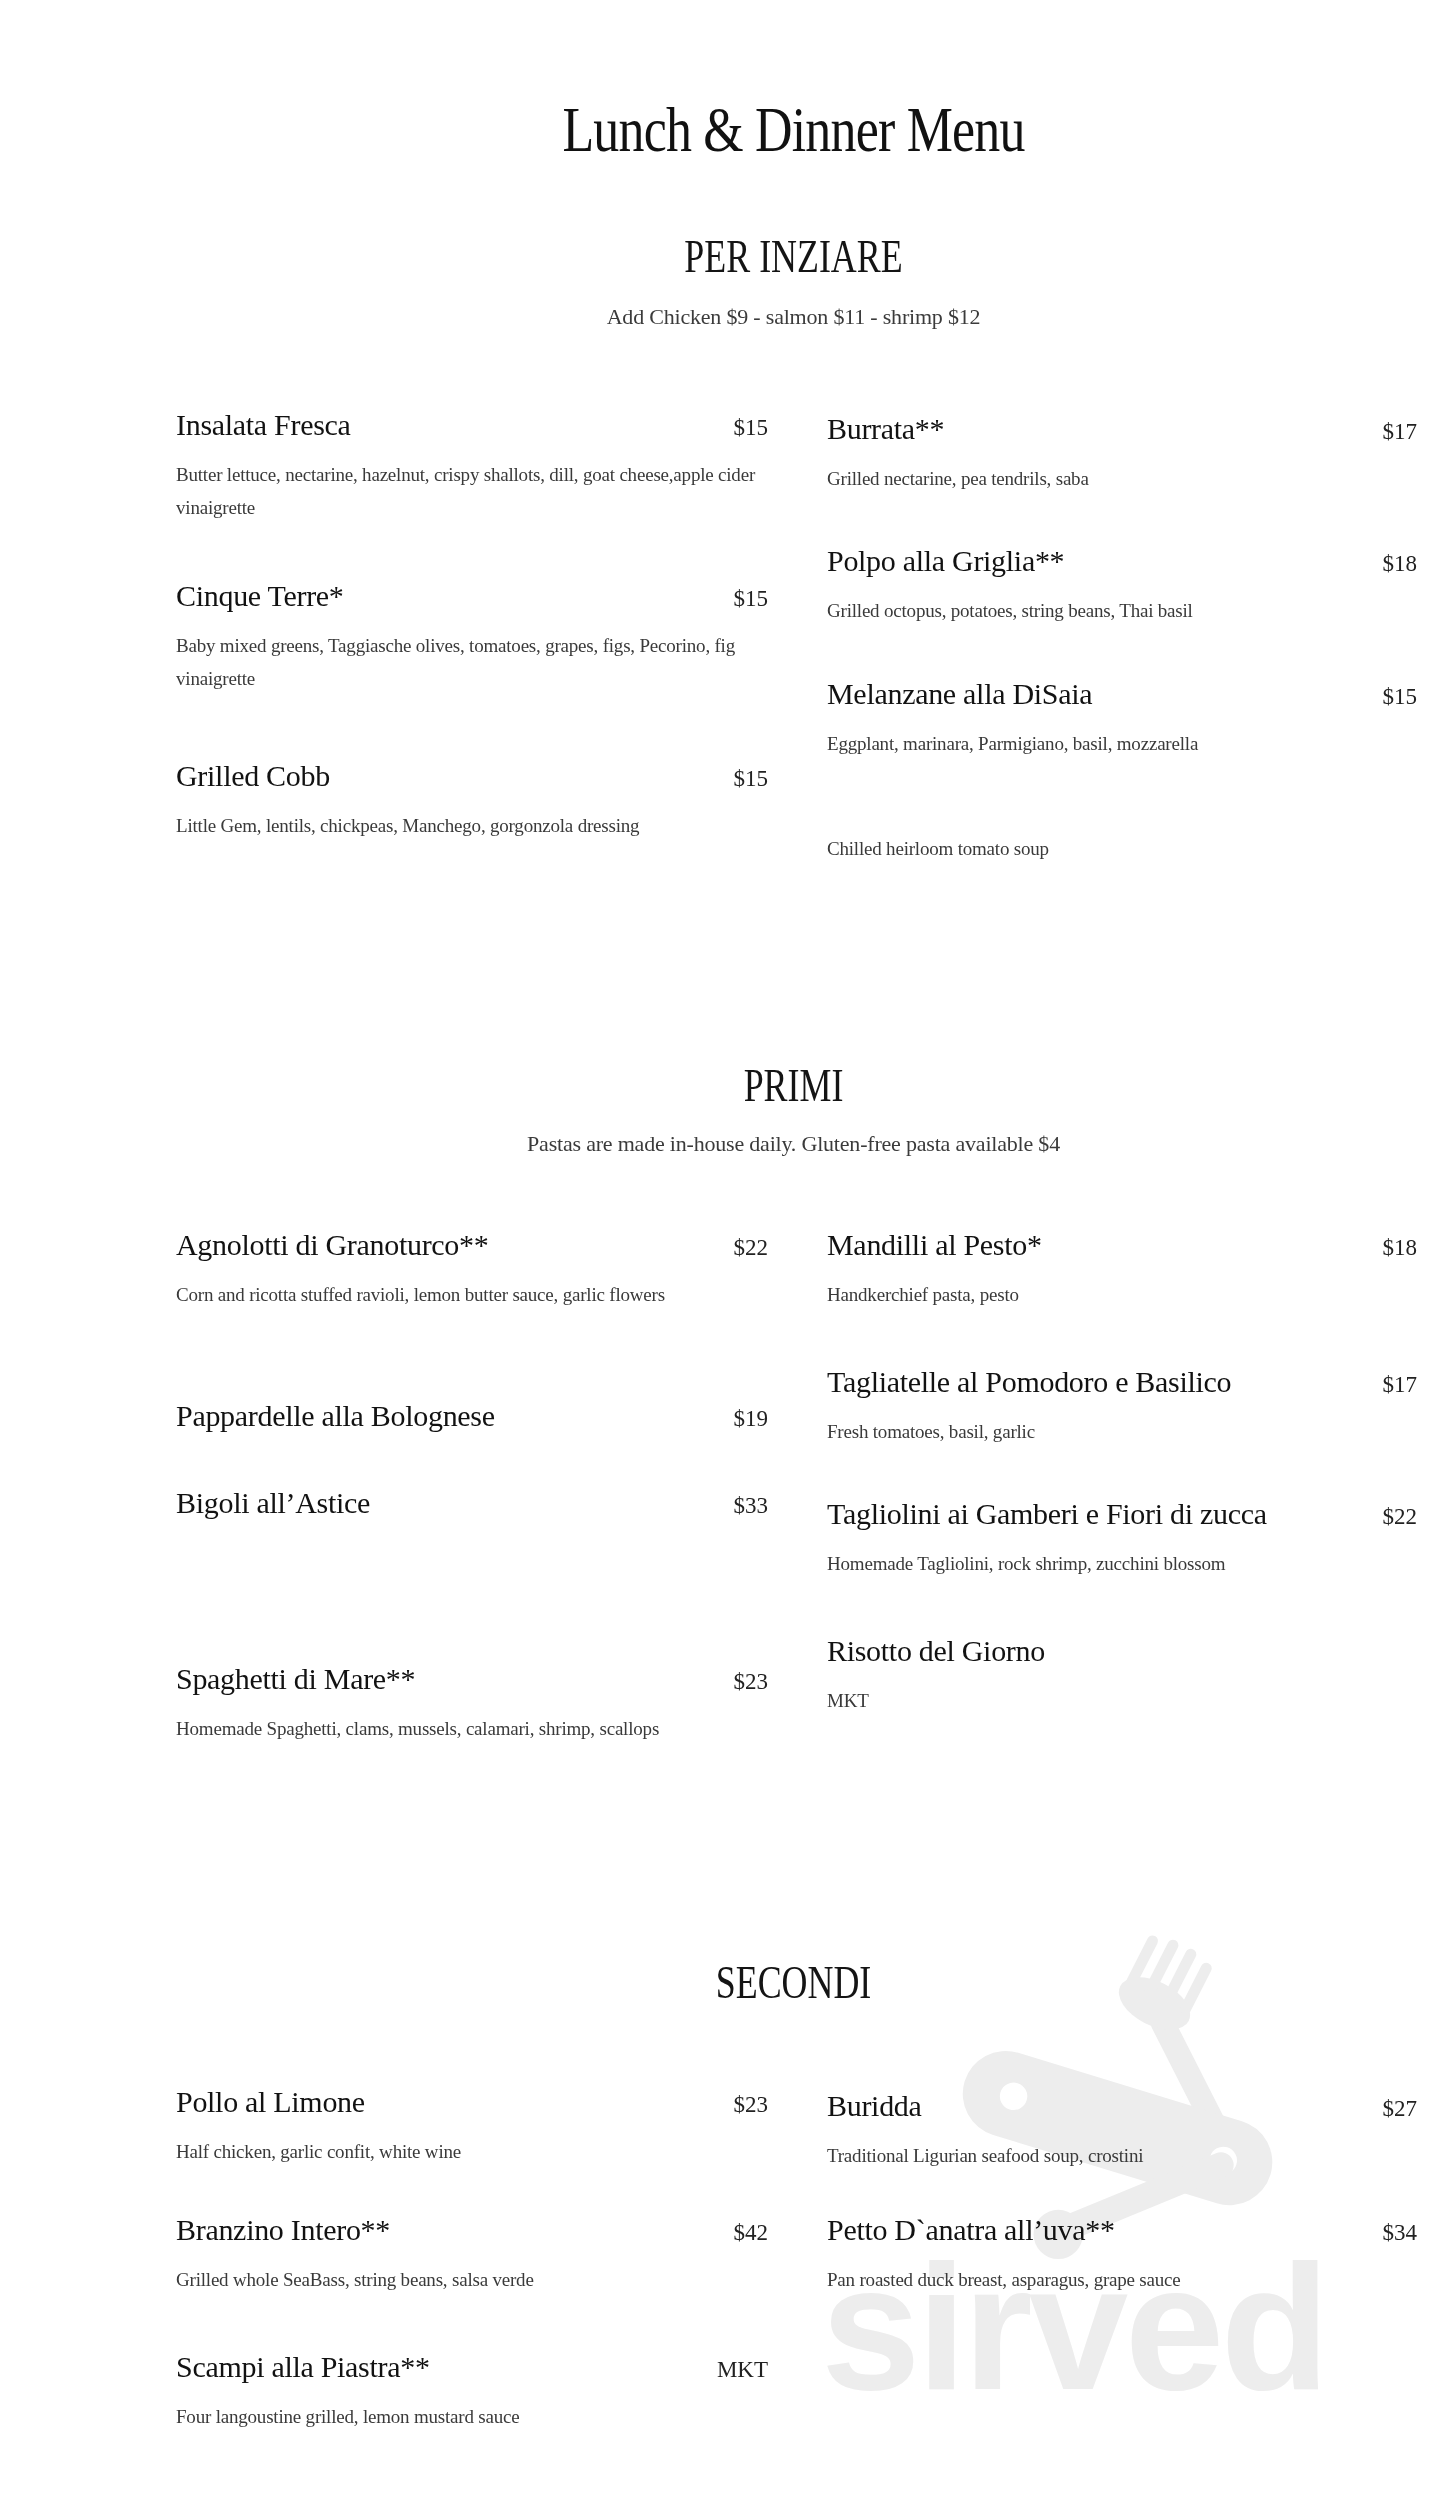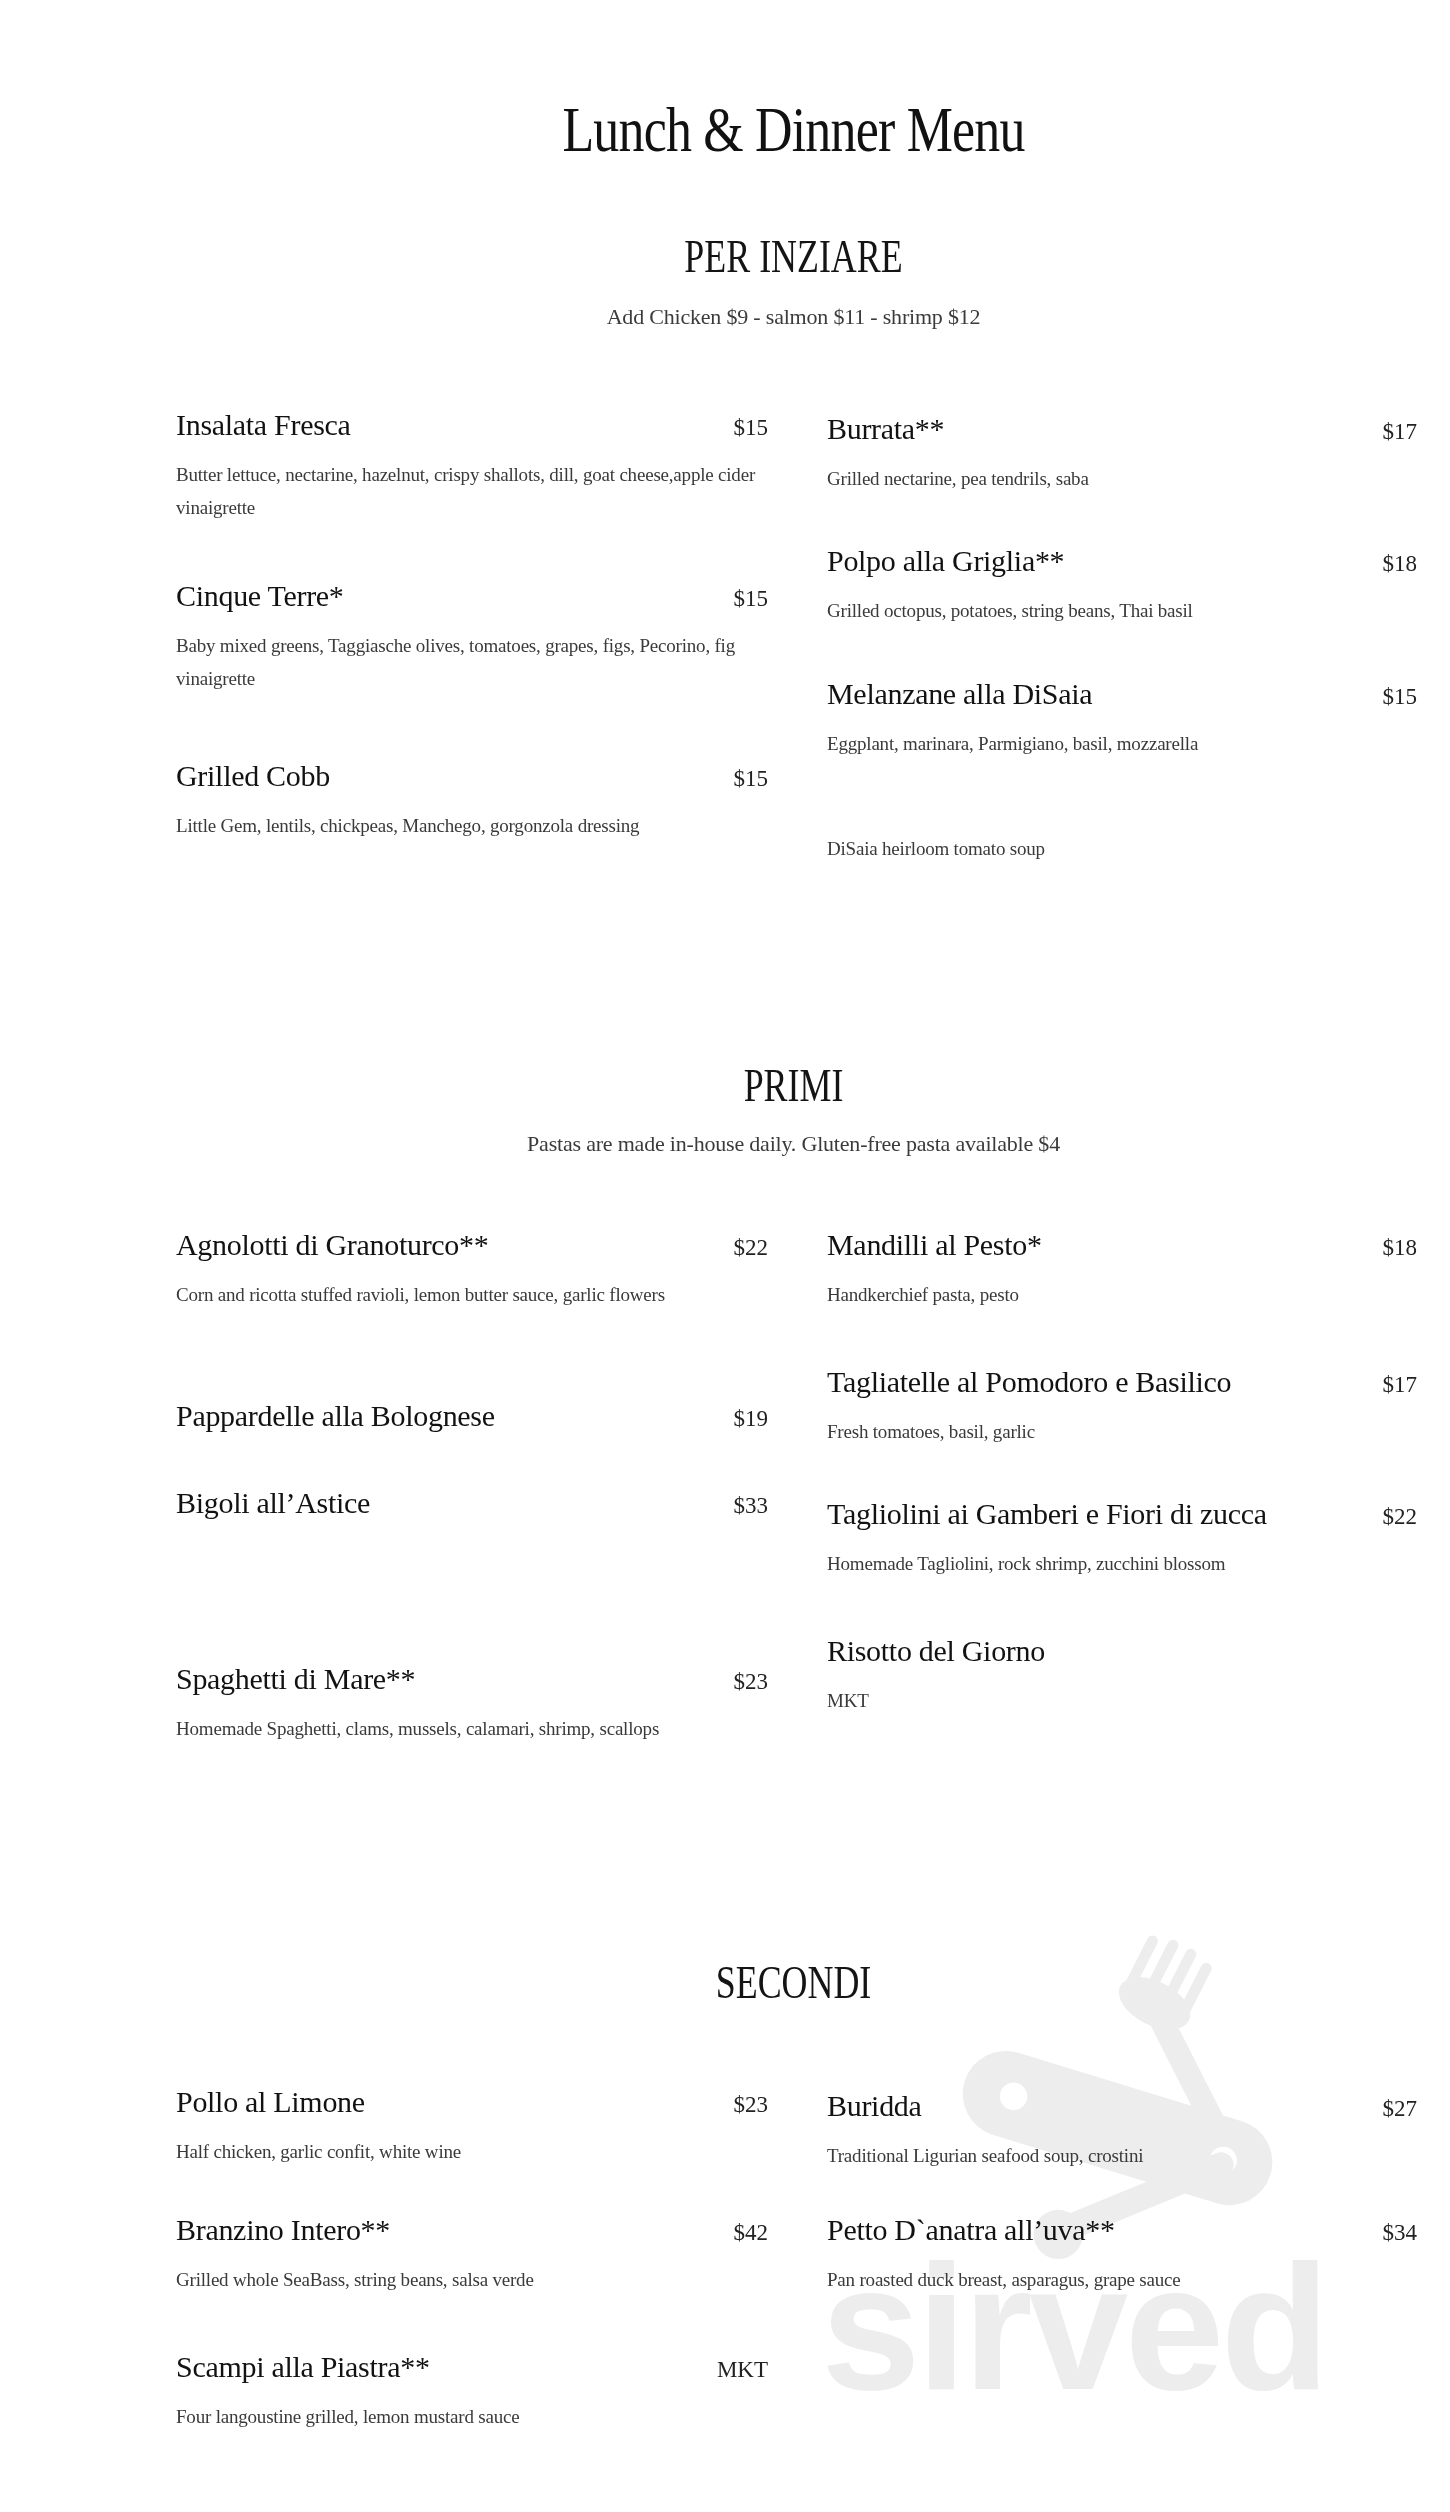--- a/index.html
+++ b/index.html
@@ -136,21 +136,21 @@
       <p class="ds">Grilled octopus, potatoes, string beans, Thai basil</p>
     </div>
     <div class="item col-r" style="top:679px">
       <div class="row">
         <span class="nm">Melanzane alla DiSaia</span>
         <span class="pr">$15</span>
       </div>
       <p class="ds">Eggplant, marinara, Parmigiano, basil, mozzarella</p>
     </div>
     <div class="item col-r" style="top:814px">
-      <p class="ds">DiSaia heirloom tomato soup</p>
+      <p class="ds">Chilled heirloom tomato soup</p>
     </div>
 
     <h2 class="sec-title" style="top:1059px">PRIMI</h2>
     <p class="sec-sub" style="top:1131px">Pastas are made in-house daily. Gluten-free pasta available $4</p>
 
     <div class="item col-l" style="top:1230px">
       <div class="row">
         <span class="nm">Agnolotti di Granoturco**</span>
         <span class="pr">$22</span>
       </div>

